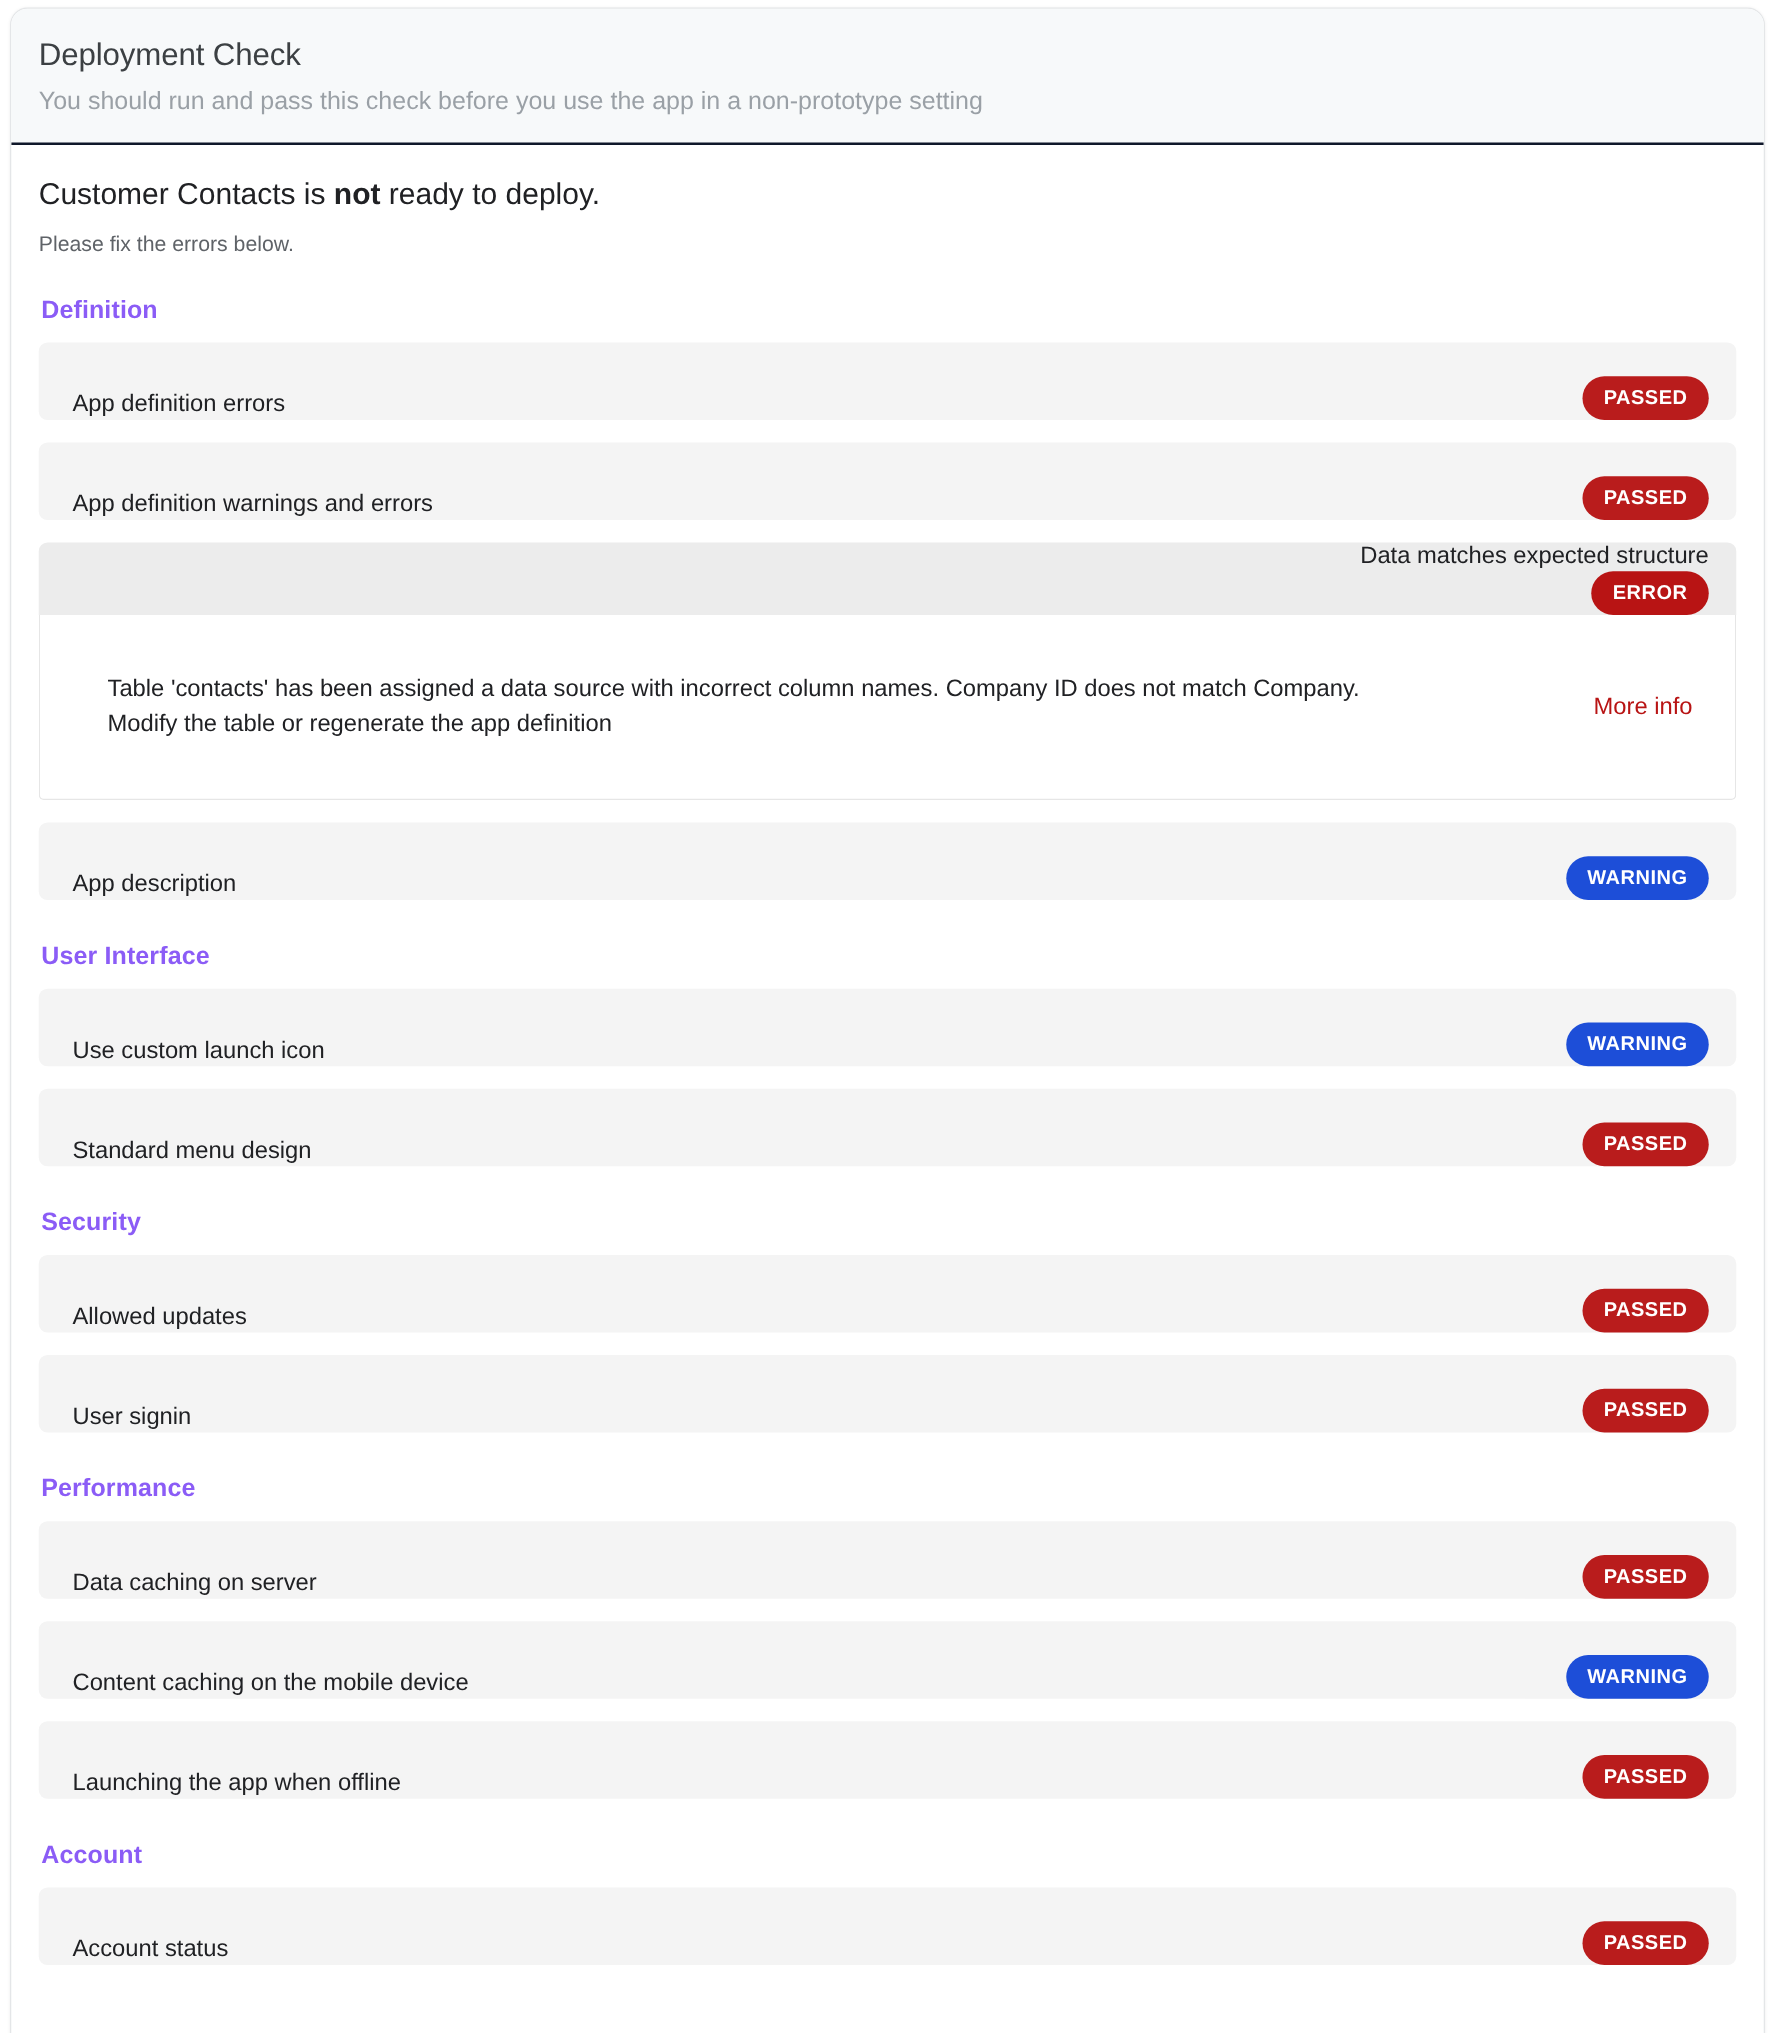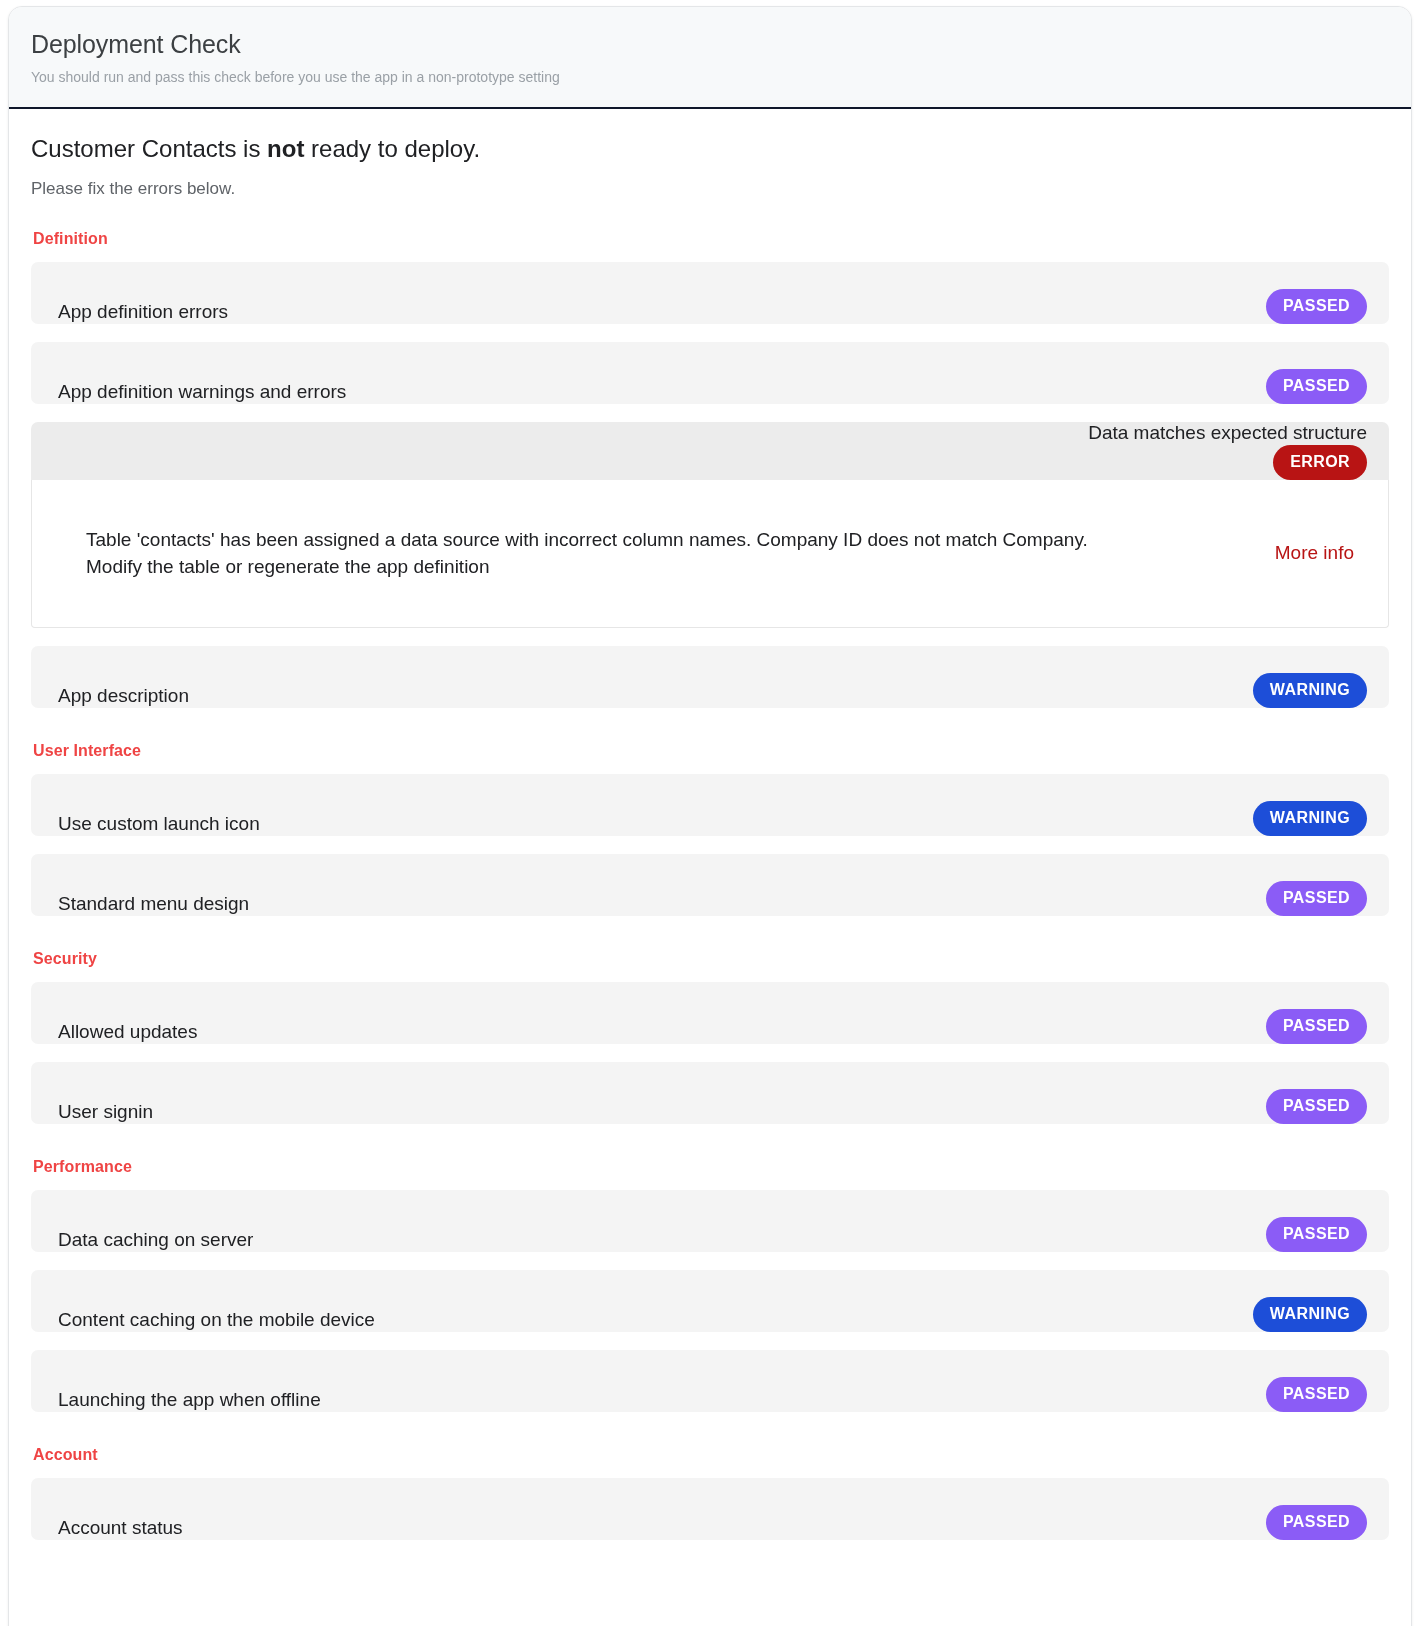--- a/index.html
+++ b/index.html
@@ -35,21 +35,21 @@
     padding: 22px 22px 20px 22px;
   }
   .card-title {
     font-size: 25px;
     color: #3c4043;
     letter-spacing: -0.1px;
     line-height: 1.2;
     margin: 0 0 10px 0;
   }
   .card-subtitle {
-    font-size: 14px;
+    font-size: 20px;
     color: #9aa0a6;
     line-height: 1.25;
     margin: 0;
   }
 
   
   .card-body {
     padding: 24px 22px 0 22px;
   }
 
@@ -62,23 +62,23 @@
   .summary-line b { font-weight: 700; }
 
   .summary-sub {
     font-size: 17px;
     color: #5f6368;
     line-height: 1.3;
     margin: -16px 0 30px 0;
   }
 
   .section-title {
-    font-size: 16px;
+    font-size: 20px;
     font-weight: 700;
-    color: #ef4444;
+    color: #8b5cf6;
     margin: 0 0 14px 2px;
     letter-spacing: 0.1px;
   }
   .section + .section { margin-top: 34px; }
 
   .rows { display: block; }
 
   .check-row {
     position: relative;
     display: flex;
@@ -109,21 +109,21 @@
     justify-content: center;
     height: 35px;
     padding: 0 17px;
     border-radius: 18px;
     color: #ffffff;
     font-size: 16px;
     font-weight: 700;
     letter-spacing: 0.4px;
     white-space: nowrap;
   }
-  .badge-passed  { background: #8b5cf6; }
+  .badge-passed  { background: #b91c1c; }
   .badge-warning { background: #1d4ed8; }
   .badge-error   { background: #b81414; }
 
   
   .error-detail {
     display: flex;
     align-items: center;
     justify-content: space-between;
     background: #ffffff;
     border: 1px solid #e6e6e6;

